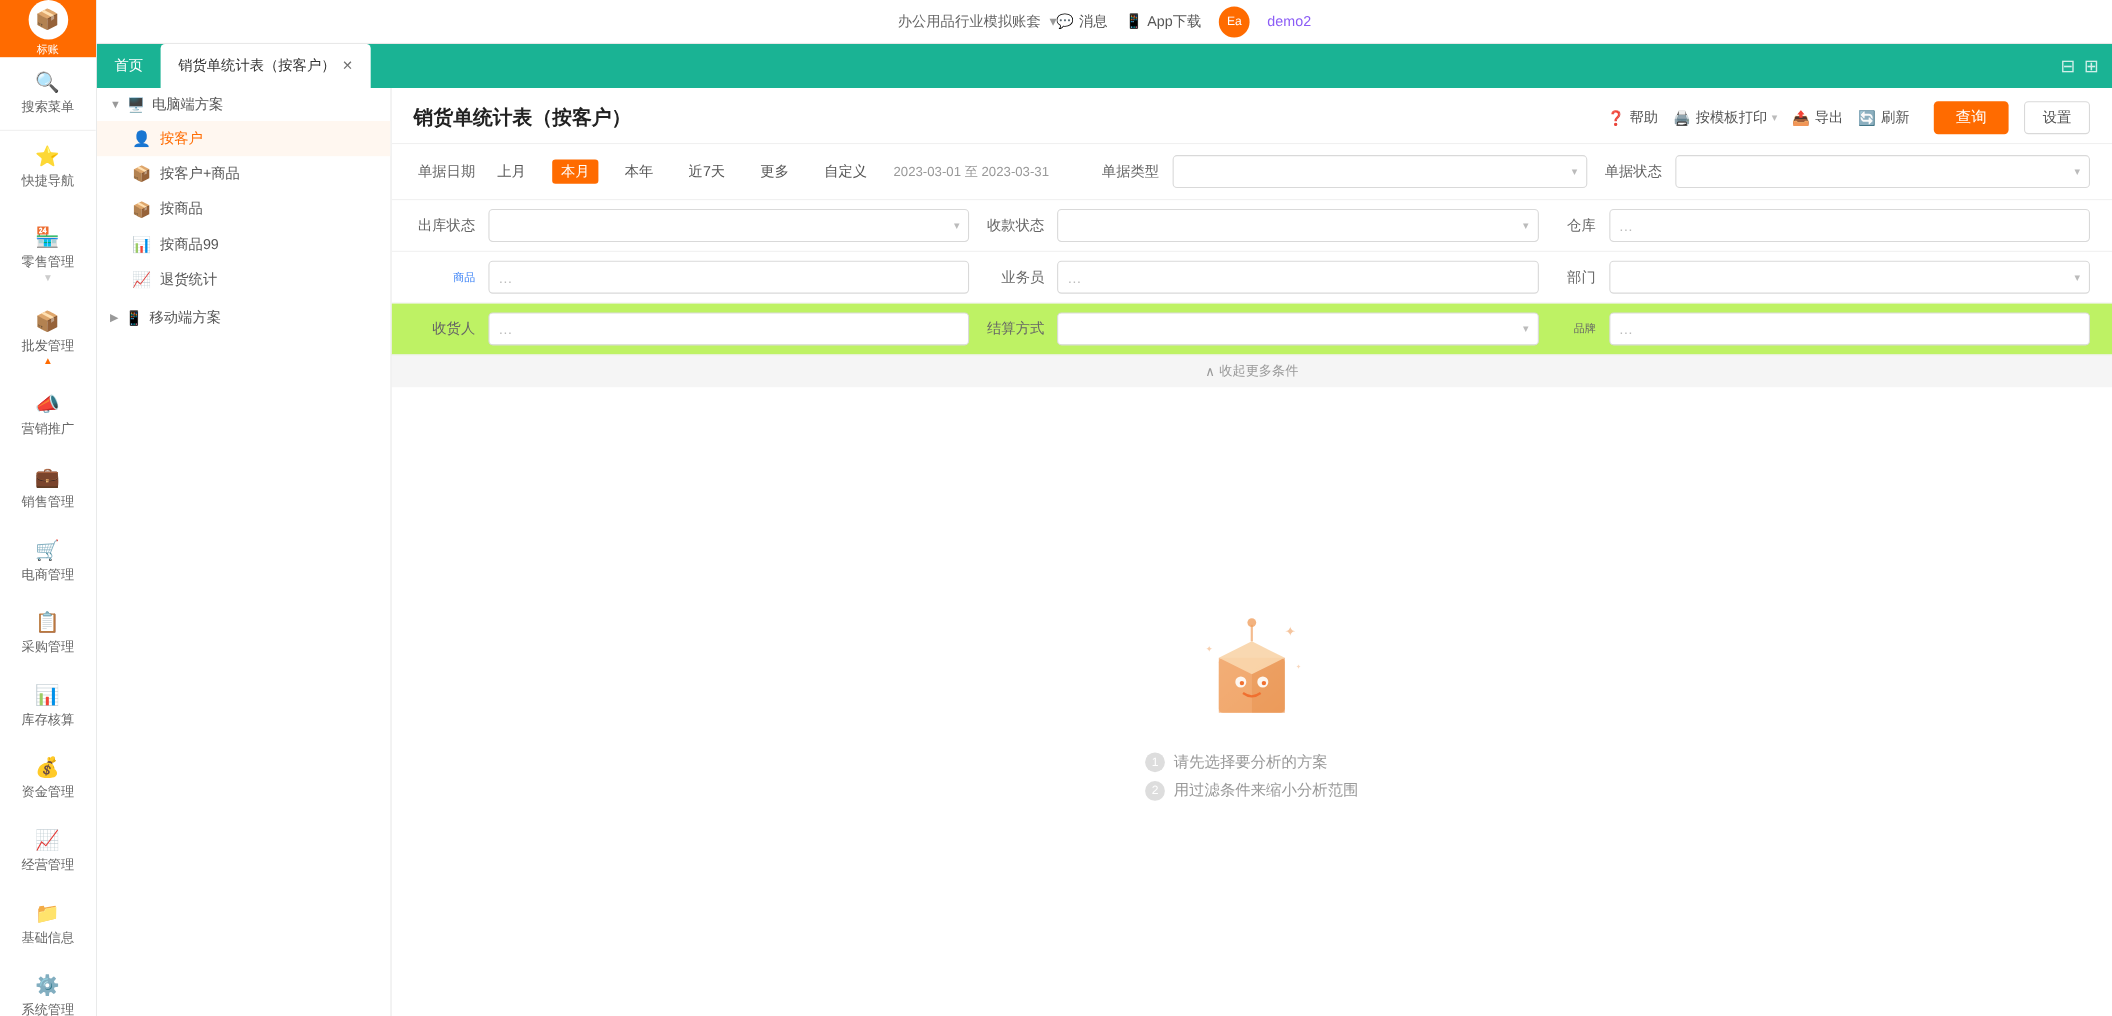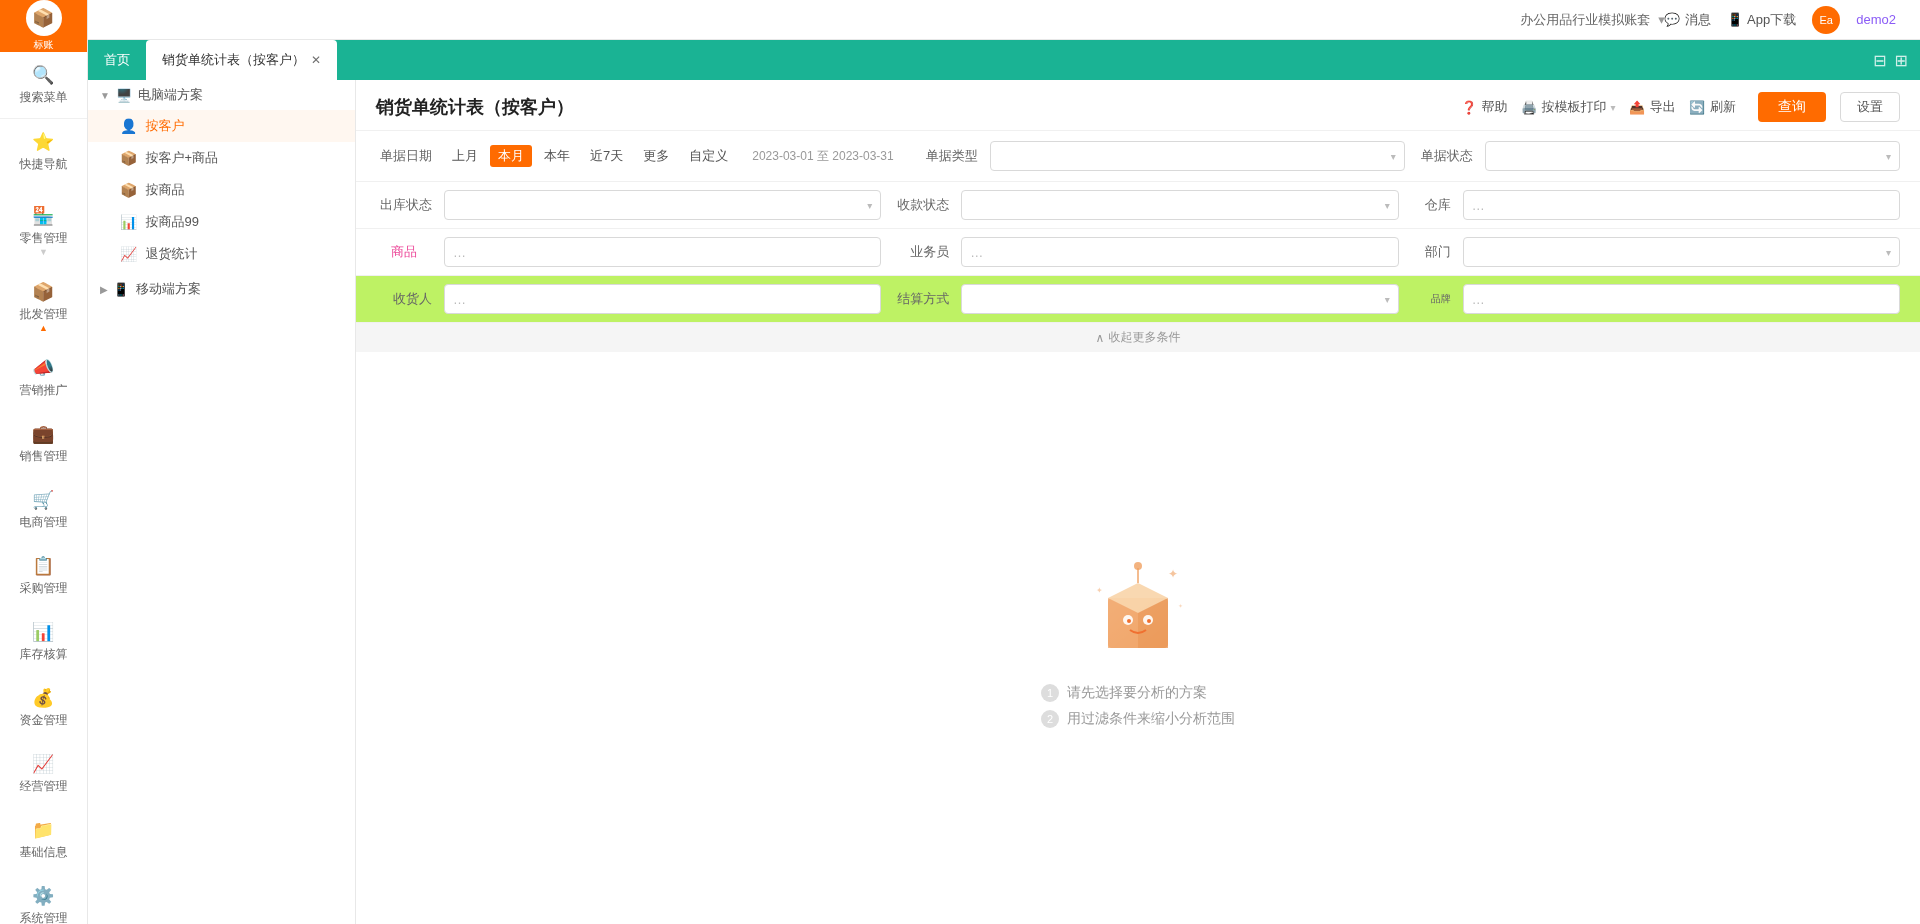--- a/index.html
+++ b/index.html
@@ -12,21 +12,21 @@
     .sidebar-logo-text { font-size: 10px; color: #fff; margin-top: 2px; }
     .sidebar-menu-item { width: 100%; padding: 12px 0; display: flex; flex-direction: column; align-items: center; cursor: pointer; color: #666; font-size: 12px; }
     .sidebar-menu-item .icon { font-size: 18px; margin-bottom: 3px; }
     .sidebar-search { border-bottom: 1px solid #f0f0f0; width: 100%; }
     .sidebar-divider { width: 60%; height: 1px; background: #f0f0f0; margin: 4px 0; }
 
     
     .main-area { flex: 1; display: flex; flex-direction: column; height: 924px; overflow: hidden; }
 
     
-    .top-header { height: 40px; background: #fff; display: flex; align-items: center; justify-content: flex-end; padding: 0 24px; border-bottom: 1px solid #e8e8e8; flex-shrink: 0; }
+    .top-header { height: 40px; background: #fff; display: flex; align-items: center; justify-content: center; padding: 0 24px; border-bottom: 1px solid #e8e8e8; flex-shrink: 0; }
     .top-header-left { display: flex; align-items: center; gap: 8px; color: #666; font-size: 13px; }
     .top-header-right { display: flex; align-items: center; gap: 16px; font-size: 13px; color: #555; }
     .top-header-right .msg-icon { display: flex; align-items: center; gap: 4px; cursor: pointer; }
     .top-header-right .app-icon { display: flex; align-items: center; gap: 4px; cursor: pointer; }
     .user-avatar { width: 28px; height: 28px; border-radius: 50%; background: #ff6b00; display: flex; align-items: center; justify-content: center; color: #fff; font-size: 12px; overflow: hidden; }
 
     
     .tab-bar { height: 40px; background: #1ab394; display: flex; align-items: center; padding: 0 0; flex-shrink: 0; }
     .tab-item { height: 40px; display: flex; align-items: center; padding: 0 16px; color: #fff; cursor: pointer; font-size: 13px; white-space: nowrap; gap: 6px; }
     .tab-item.home { background: #1ab394; }
@@ -240,31 +240,31 @@
             <span>刷新</span>
           </div>
           <button class="btn-query" style="margin-left:8px">查询</button>
           <button class="btn-settings">设置</button>
         </div>
       </div>
 
       <div style="background:#fff;padding:10px 20px;border-bottom:1px solid #f0f0f0;display:flex;align-items:center;gap:12px;">
 
         <span class="filter-cell-label">单据日期</span>
-        <div style="display:flex;align-items:flex-start;gap:4px;">
+        <div style="display:flex;align-items:flex-start;gap:16px;">
           <button class="date-btn">上月</button>
           <button class="date-btn active">本月</button>
           <button class="date-btn">本年</button>
           <button class="date-btn">近7天</button>
           <button class="date-btn">更多</button>
           <button class="date-btn">自定义</button>
         </div>
         <span style="font-size:12px;color:#999;margin-left:4px;">2023-03-01 至 2023-03-31</span>
 
-        <span class="filter-cell-label" style="margin-left:16px;min-width:56px;text-align:right;color:#666;font-size:13px">单据类型</span>
+        <span class="filter-cell-label" style="margin-left:32px;min-width:56px;text-align:right;color:#666;font-size:13px">单据类型</span>
         <div style="flex:1;border:1px solid #d9d9d9;border-radius:4px;height:30px;display:flex;align-items:center;padding:0 8px;cursor:pointer;background:#fff;min-width:180px">
           <span style="flex:1;color:#bbb;font-size:13px"></span>
           <span style="color:#bbb;font-size:10px">▾</span>
         </div>
 
         <span class="filter-cell-label" style="min-width:56px;text-align:right;color:#666;font-size:13px">单据状态</span>
         <div style="flex:1;border:1px solid #d9d9d9;border-radius:4px;height:30px;display:flex;align-items:center;padding:0 8px;cursor:pointer;background:#fff;min-width:180px">
           <span style="flex:1;color:#bbb;font-size:13px"></span>
           <span style="color:#bbb;font-size:10px">▾</span>
         </div>
@@ -283,21 +283,21 @@
           <span style="color:#bbb;font-size:10px">▾</span>
         </div>
 
         <span class="filter-cell-label" style="min-width:40px;text-align:right;color:#666;font-size:13px">仓库</span>
         <div style="flex:1;border:1px solid #d9d9d9;border-radius:4px;height:30px;display:flex;align-items:center;padding:0 8px;cursor:pointer;background:#fff;">
           <span style="flex:1;color:#bbb;font-size:13px">…</span>
         </div>
       </div>
 
       <div style="background:#fff;padding:8px 20px;border-bottom:1px solid #f0f0f0;display:flex;align-items:center;gap:12px;">
-        <span class="filter-cell-label" style="min-width:56px;text-align:center;color:#ec4899;font-size:13px">商品</span>
+        <span class="filter-cell-label" style="min-width:56px;text-align:right;color:#3b82f6;font-size:10px">商品</span>
         <div style="flex:1;border:1px solid #d9d9d9;border-radius:4px;height:30px;display:flex;align-items:center;padding:0 8px;cursor:pointer;background:#fff;">
           <span style="flex:1;color:#bbb;font-size:13px">…</span>
         </div>
 
         <span class="filter-cell-label" style="min-width:56px;text-align:right;color:#666;font-size:13px">业务员</span>
         <div style="flex:1;border:1px solid #d9d9d9;border-radius:4px;height:30px;display:flex;align-items:center;padding:0 8px;cursor:pointer;background:#fff;">
           <span style="flex:1;color:#bbb;font-size:13px">…</span>
         </div>
 
         <span class="filter-cell-label" style="min-width:40px;color:#666;font-size:13px">部门</span>

